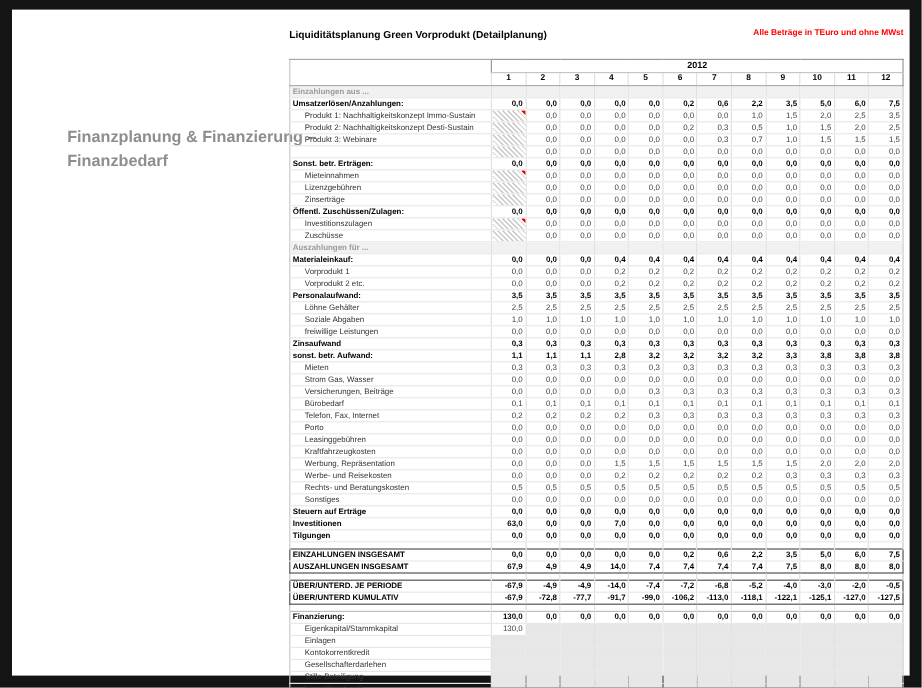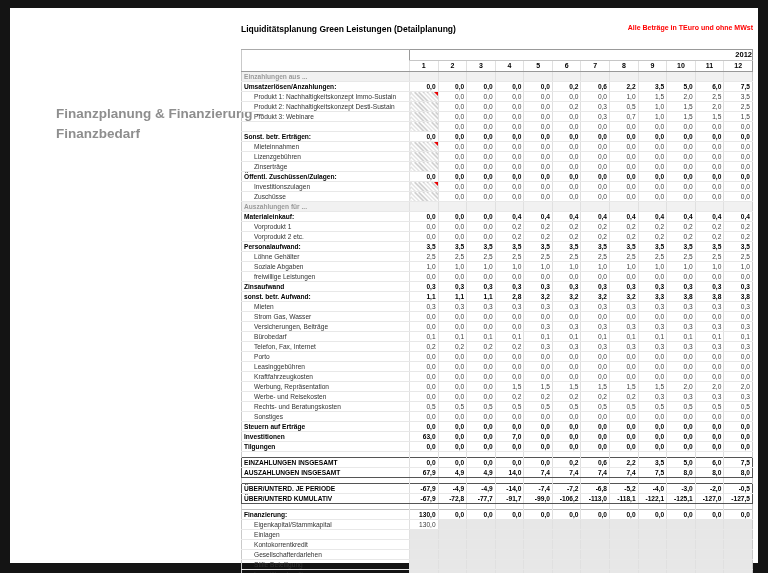--- a/index.html
+++ b/index.html
@@ -23,21 +23,21 @@
     font-size:6.6px;color:#3c3c3c;
   }
   table.grid col.lblcol{width:168px;}
   td{padding:0;height:9px;overflow:hidden;white-space:nowrap;position:relative;
      border-left:1px solid #e0e0e0;border-bottom:1px solid #e8e8e8;line-height:9px;}
   td.lbl{padding-left:2px;border-left:1px solid #c9c9c9;color:#333;}
   td.c{text-align:right;padding-right:2px;}
   td:last-child{border-right:1px solid #c9c9c9;}
   tr.hr1 td,tr.hr2 td{height:10px;line-height:10px;}
   td.hlbl{border-top:1px solid #aaa;border-bottom:1px solid #999;}
-  td.yh{text-align:right;font-weight:bold;font-size:7.5px;color:#000;
+  td.yh{text-align:center;font-weight:bold;font-size:7.5px;color:#000;
         border:1px solid #999;border-bottom:1px solid #c6c6c6;}
   td.mh{text-align:center;font-weight:bold;font-size:7px;color:#000;
         border-bottom:1px solid #999;}
   td.mh:last-child{border-right:1px solid #999;}
   tr.section td{background:#f1f1f1;color:#9a9a9a;font-weight:bold;}
   tr.bold td{font-weight:bold;color:#000;border-top:1px solid #bdbdbd;}
   tr.sub td.lbl{padding-left:12px;}
   tr.total td{font-weight:bold;color:#000;}
   tr.spacer td{height:5px;border-bottom:none;}
   tr.box-t td{border-top:1px solid #555;}
@@ -49,21 +49,21 @@
   .rm{position:absolute;top:0;right:0;width:0;height:0;
       border-left:4px solid transparent;border-top:4px solid #e60000;}
 </style>
 </head>
 <body>
 
 <div class="page">
   <div class="sidebar-heading">Finanzplanung &amp; Finanzierung – Finanzbedarf</div>
   <div class="content">
     <div class="content-header">
-      <div class="doc-title">Liquiditätsplanung Green Leistungen (Detailplanung)</div>
+      <div class="doc-title">Liquiditätsplanung Green Vorprodukt (Detailplanung)</div>
       <div class="doc-note">Alle Beträge in TEuro und ohne MWst</div>
     </div>
     <table class="grid">
       <colgroup>
           <col class="lblcol">
           <col>
           <col>
           <col>
           <col>
           <col>

